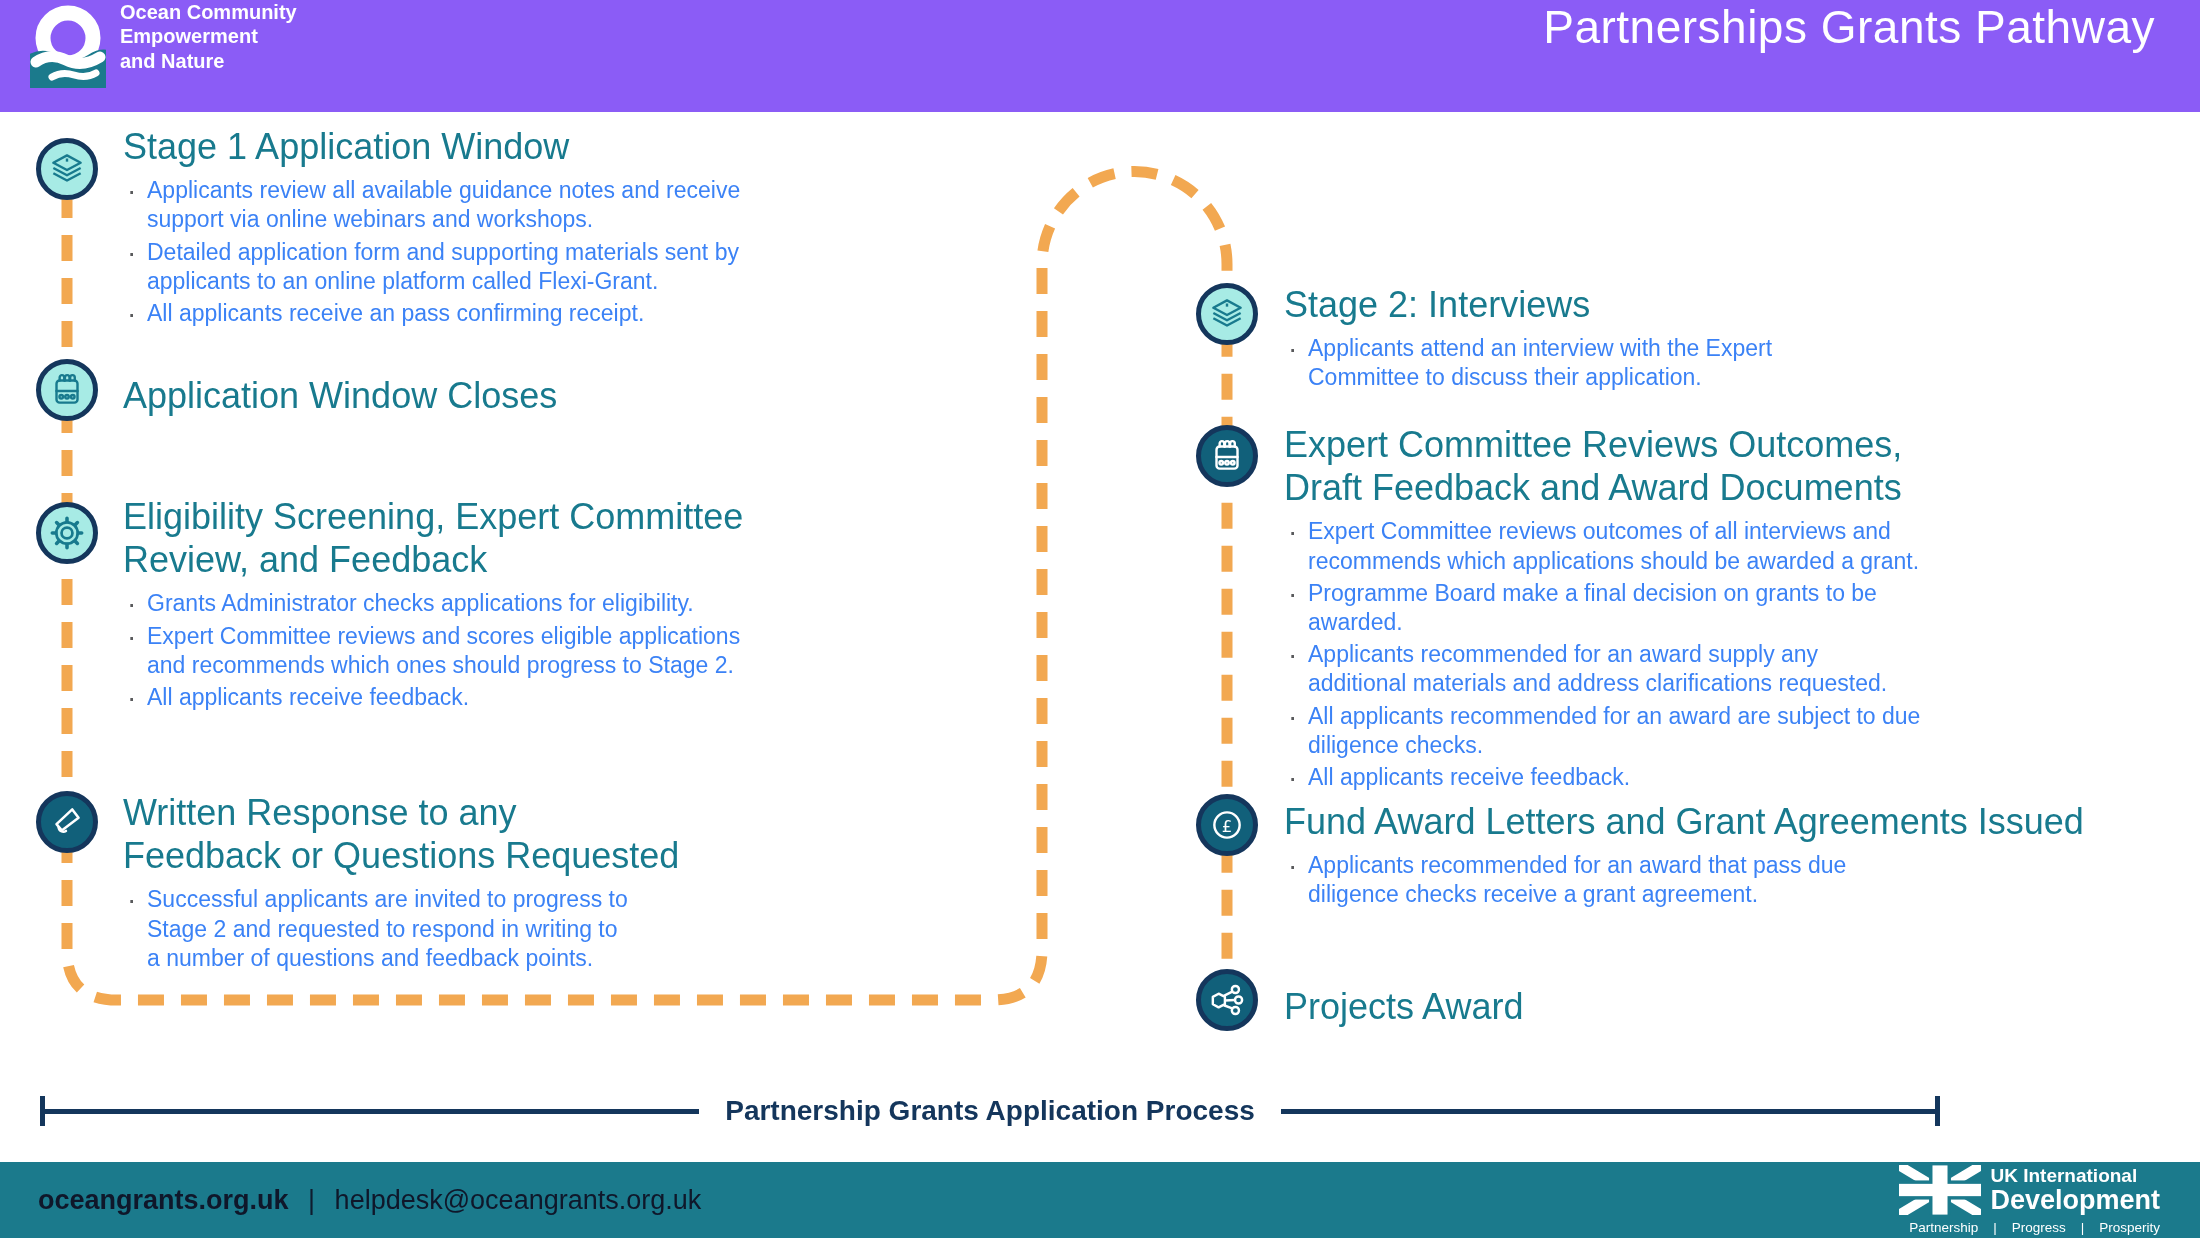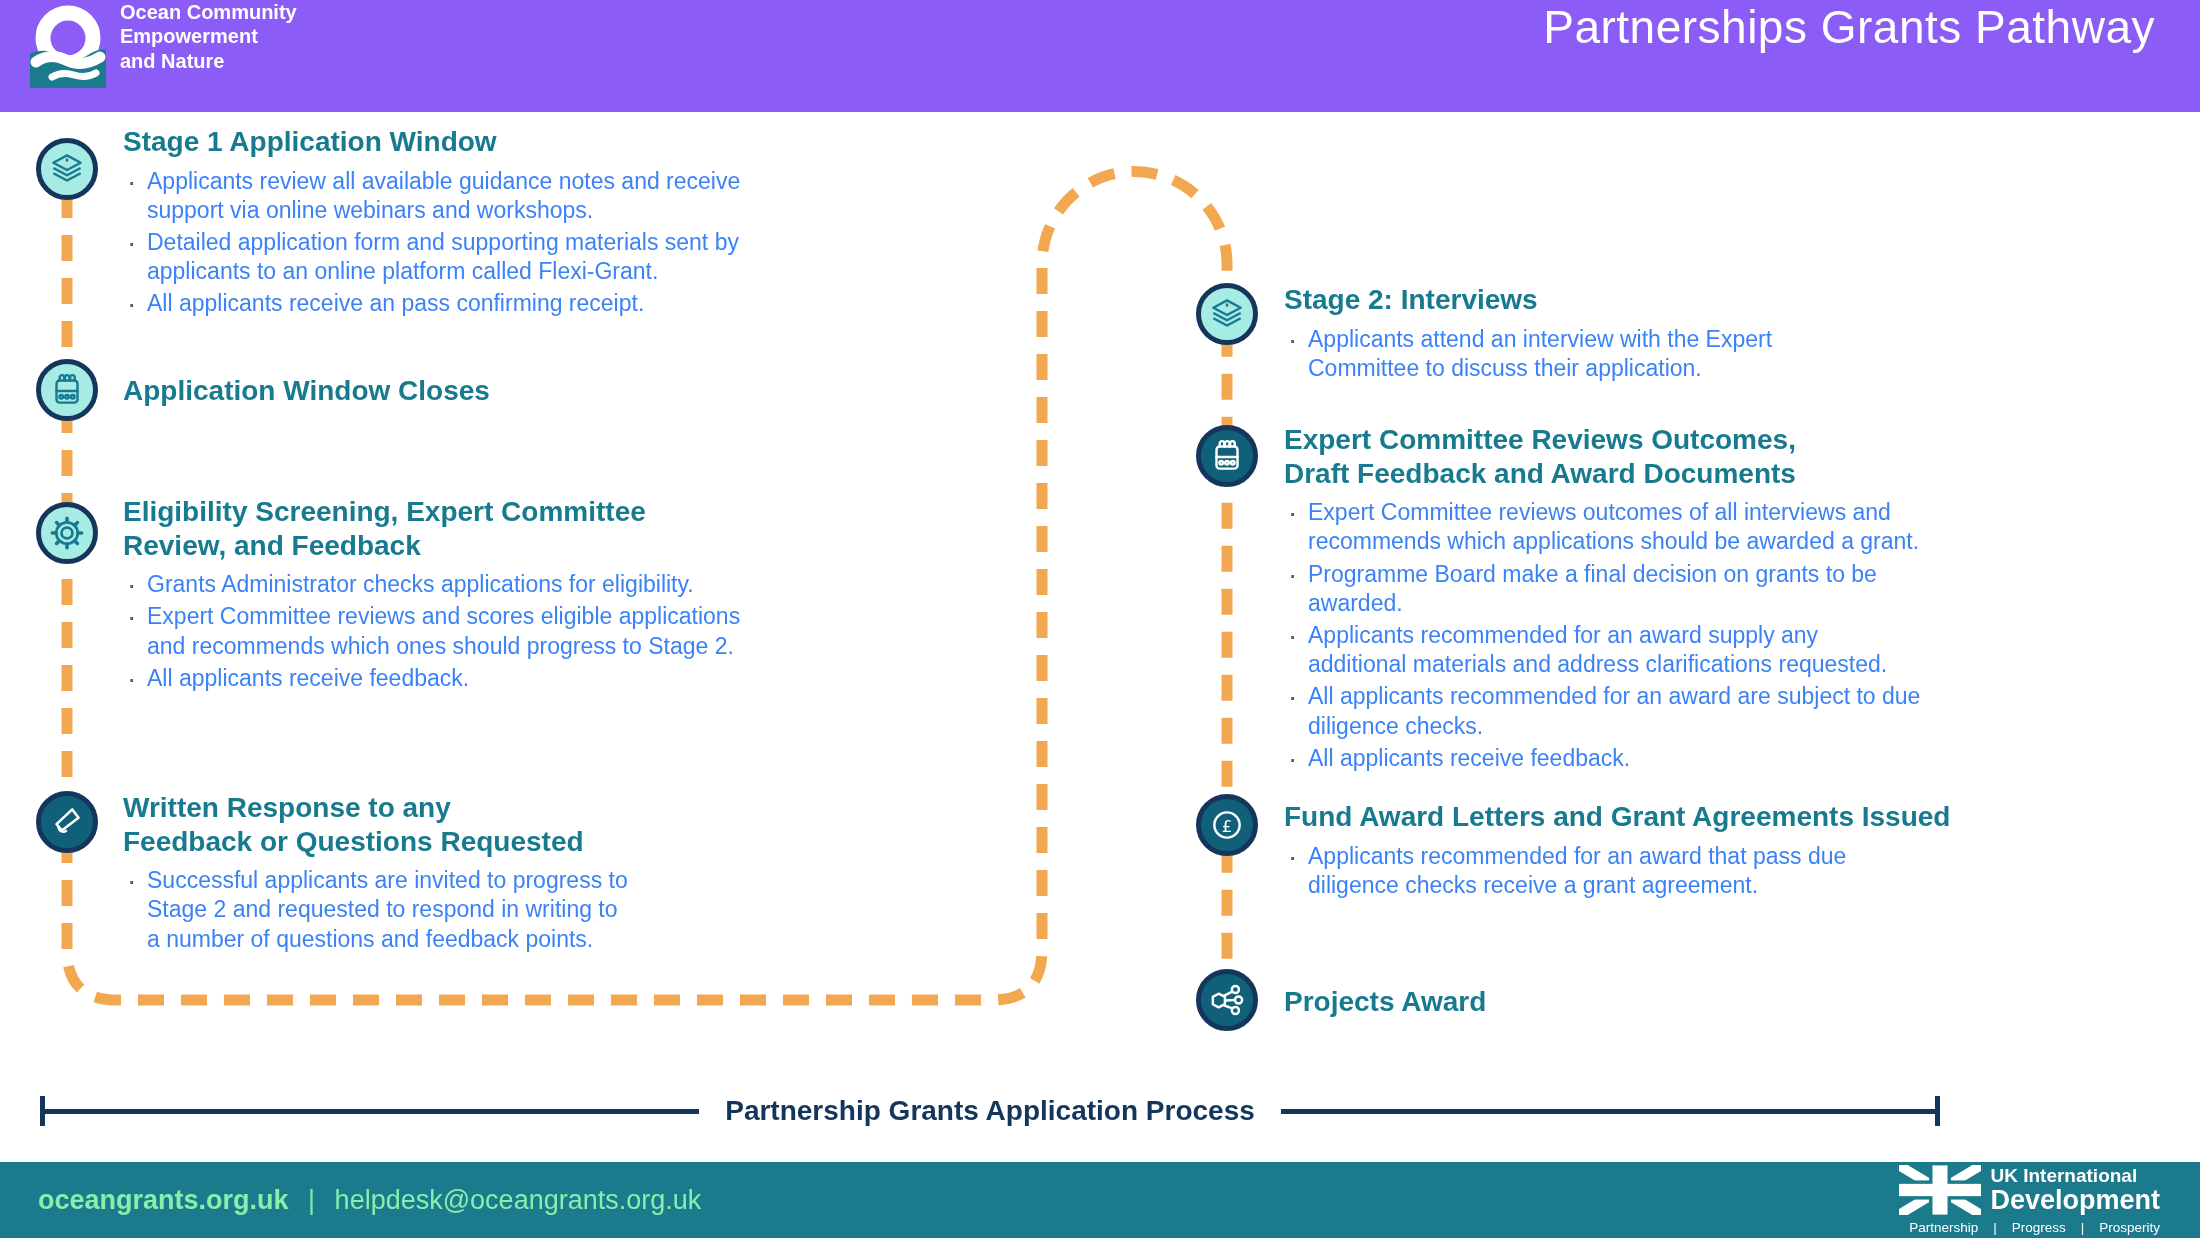--- a/index.html
+++ b/index.html
@@ -18,36 +18,36 @@
 
   
   .node{position:absolute;width:62px;height:62px;border-radius:50%;border:5px solid #14365c;
         box-sizing:border-box;display:flex;align-items:center;justify-content:center;z-index:3;}
   .node.light{background:#a7ebe5;}
   .node.dark{background:#11607a;}
   .node svg{display:block;}
 
   
   .stage{position:absolute;z-index:2;}
-  .stage h2{margin:0 0 8px 0;color:#187a8e;font-size:28px;font-weight:700;line-height:1.2;white-space:pre-line;}
+  .stage h2{margin:0 0 8px 0;color:#187a8e;font-size:36px;font-weight:400;line-height:1.2;white-space:pre-line;}
   .bullets{list-style:none;margin:0;padding:0;color:#3b82f6;font-size:23px;line-height:1.27;}
   .bullets li{position:relative;padding-left:24px;white-space:pre-line;margin:0 0 3px 0;}
   .bullets li::before{content:"\00B7";position:absolute;left:4px;top:-3px;font-size:28px;color:#58595b;}
 
   
   .divider{position:absolute;left:40px;top:1094px;width:1900px;height:34px;display:flex;align-items:center;z-index:2;text-align:center;}
   .divider .cap{width:5px;height:30px;background:#14365c;}
   .divider .rule{flex:1;height:5px;background:#14365c;}
   .divider .label{margin:0 26px;color:#14365c;font-size:28px;font-weight:700;white-space:nowrap;}
 
   
   .footer{position:absolute;left:0;bottom:0;width:2200px;height:76px;background:#1b7a8c;
           display:flex;align-items:center;justify-content:space-between;
           padding:0 40px 0 38px;box-sizing:border-box;z-index:2;}
-  .footer-contact{color:#86efac;font-size:27px;}
+  .footer-contact{color:#0f172a;font-size:27px;}
   .footer-contact .site{font-weight:700;}
   .footer-contact .sep{margin:0 12px;font-weight:400;opacity:.95;}
   .uk-logo{display:flex;flex-direction:column;align-items:flex-end;color:#ffffff;}
   .uk-top{display:flex;align-items:center;}
   .uk-words{margin-left:9px;line-height:1;}
   .uk-line1{font-size:19px;font-weight:700;}
   .uk-line2{font-size:27px;font-weight:700;margin-top:2px;}
   .uk-tagline{margin-top:5px;font-size:13.5px;white-space:pre;}
 </style>
 </head>

